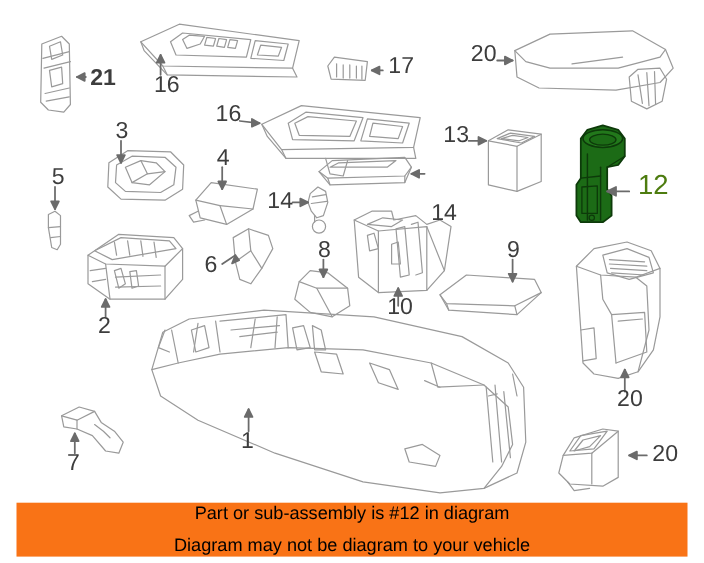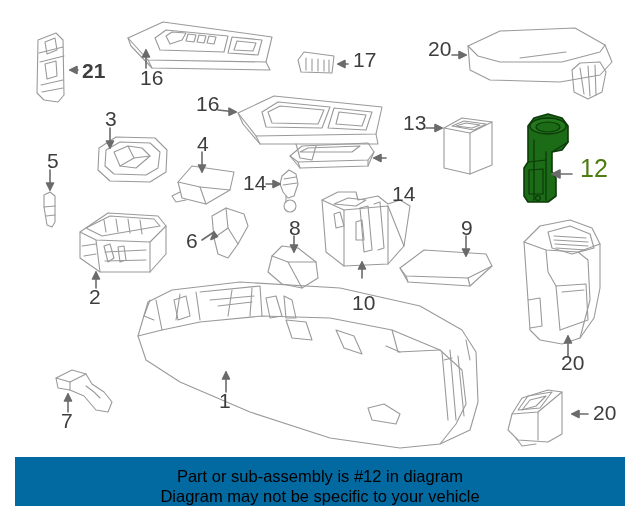--- a/index.html
+++ b/index.html
@@ -30,25 +30,25 @@
     line-height: 1;
     white-space: nowrap;
     user-select: none;
   }
   #notice-banner {
     position: absolute;
     left: 15px;
     top: 457px;
     width: 610px;
     height: 49px;
-    background: #0369a1;
+    background: #f97316;
     display: flex;
     flex-direction: column;
     align-items: center;
-    justify-content: flex-end;
+    justify-content: space-between;
   }
   #notice-banner .notice-line {
     font-family: "Liberation Sans", sans-serif;
     font-size: 16.5px;
     color: #000000;
     line-height: 20px;
     text-align: center;
     white-space: nowrap;
   }
 </style>
@@ -353,25 +353,25 @@
   <div class="callout-label" style="left:105px; top:108px;">3</div>
   <div class="callout-label" style="left:403px; top:112px;text-align:right;">13</div>
   <div class="callout-label" style="left:580px; top:156px; font-size:25px; color:#4d7c0f;">12</div>
   <div class="callout-label" style="left:197px; top:133px;">4</div>
   <div class="callout-label" style="left:392px; top:142px;margin-top:41px;">14</div>
   <div class="callout-label" style="left:47px;  top:150px;">5</div>
   <div class="callout-label" style="left:243px; top:172px;">14</div>
   <div class="callout-label" style="left:186px; top:230px;">6</div>
   <div class="callout-label" style="left:289px; top:217px;">8</div>
   <div class="callout-label" style="left:461px; top:217px;">9</div>
-  <div class="callout-label" style="left:352px; top:292px;">10</div>
+  <div class="callout-label" style="left:352px; top:268px;">10</div>
   <div class="callout-label" style="left:89px;  top:286px;">2</div>
   <div class="callout-label" style="left:219px; top:390px;">1</div>
   <div class="callout-label" style="left:561px; top:352px;">20</div>
   <div class="callout-label" style="left:61px;  top:410px;">7</div>
   <div class="callout-label" style="left:593px; top:402px;">20</div>
 
   <div id="notice-banner">
     <div class="notice-line">Part or sub-assembly is #12 in diagram</div>
-    <div class="notice-line">Diagram may not be specific to your vehicle</div>
+    <div class="notice-line">Diagram may not be diagram to your vehicle</div>
   </div>
 
 </div>
 
 </body></html>

